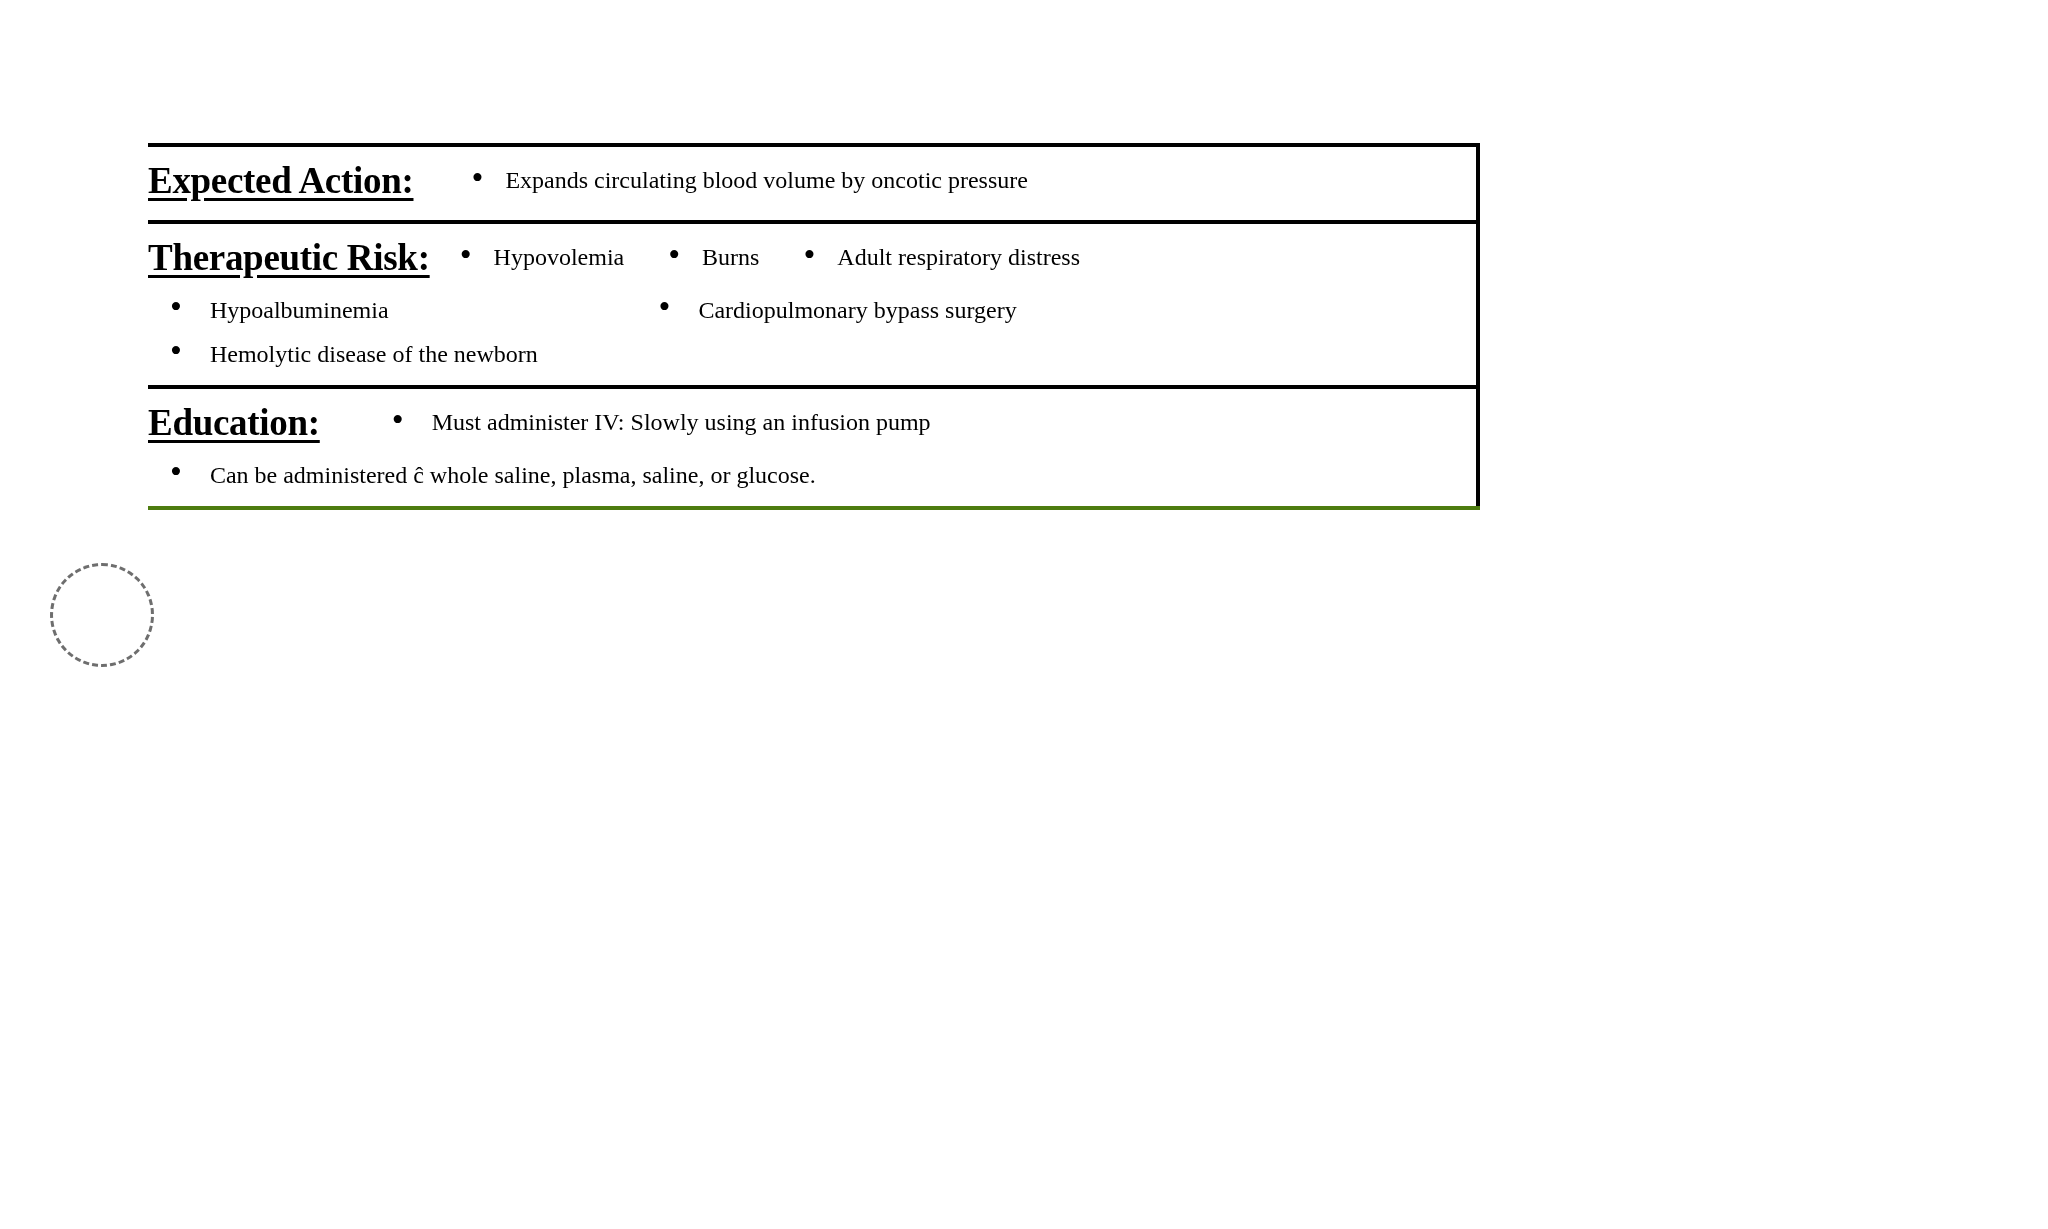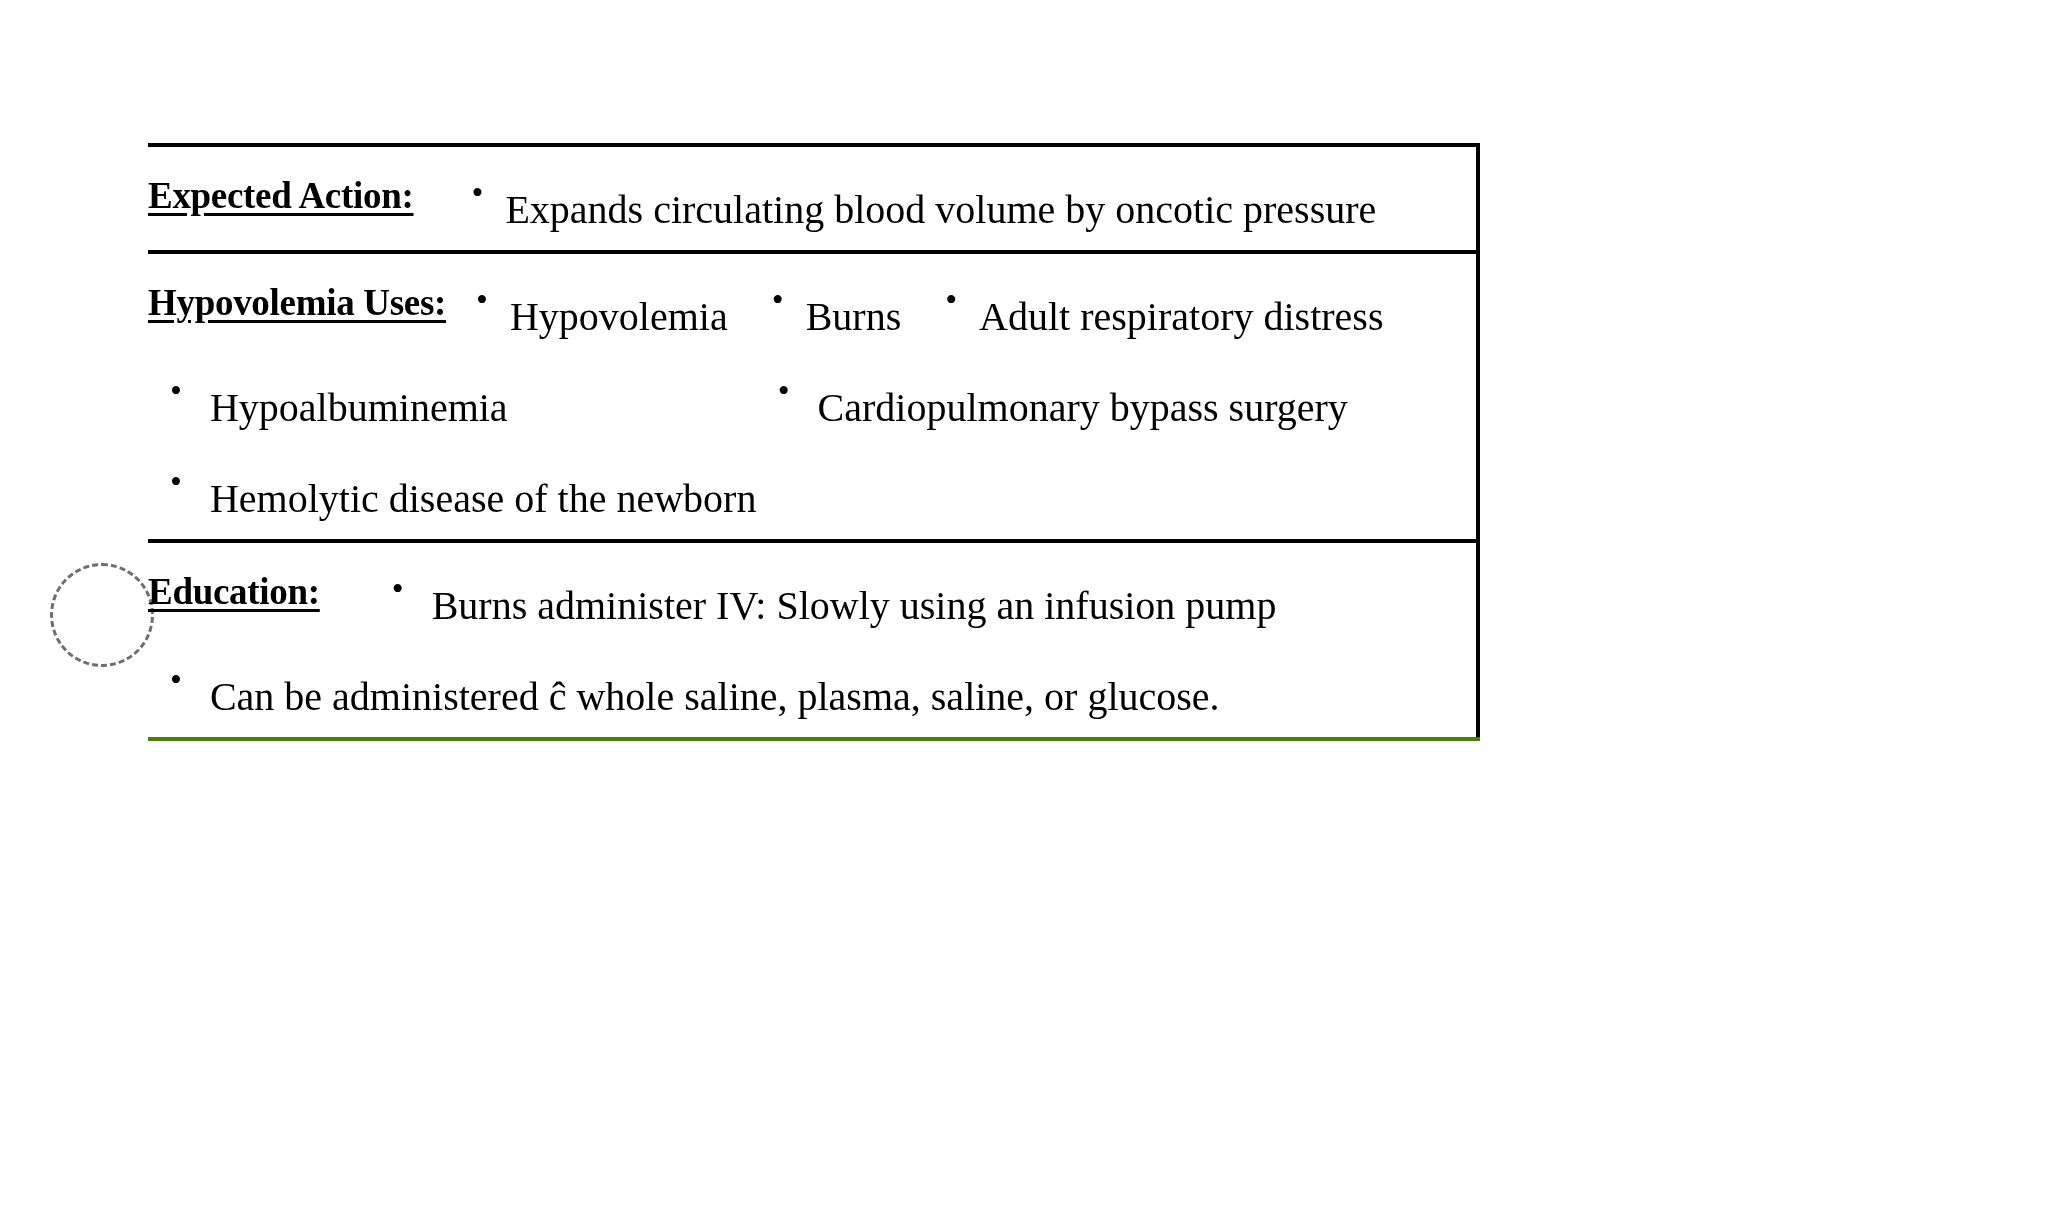--- a/index.html
+++ b/index.html
@@ -80,24 +80,23 @@
   .bullet {
     flex: 0 0 auto;
     font-size: 34px;
     line-height: 1;
     position: relative;
     top: -3px;
   }
 
   
   .body-text {
-    font-size: 40px;
+    font-size: 24px;
     line-height: 1.3;
     flex: 0 0 auto;
-    margin-top: 29px;
   }
 
   
   .gap-sm  { flex: 0 0 22px; }
   .gap-md  { flex: 0 0 30px; }
   .gap-lg  { flex: 0 0 44px; }
   .gap-xl  { flex: 0 0 58px; }
   .gap-xxl { flex: 0 0 72px; }
 
   .indent-bullet { flex: 0 0 22px; }
@@ -120,21 +119,21 @@
           <span class="bullet">•</span>
           <span class="gap-sm"></span>
           <span class="body-text">Expands circulating blood volume by oncotic pressure</span>
         </div>
       </td>
     </tr>
 
     <tr>
       <td class="cell">
         <div class="line first">
-          <span class="row-label">Hypovolemia Uses:</span>
+          <span class="row-label">Therapeutic Risk:</span>
           <span class="gap-md"></span>
           <span class="bullet">•</span>
           <span class="gap-sm"></span>
           <span class="body-text">Hypovolemia</span>
           <span class="gap-lg"></span>
           <span class="bullet">•</span>
           <span class="gap-sm"></span>
           <span class="body-text">Burns</span>
           <span class="gap-lg"></span>
           <span class="bullet">•</span>
@@ -164,21 +163,21 @@
 
 
 
     <tr class="last-row">
       <td class="cell">
         <div class="line first">
           <span class="row-label">Education:</span>
           <span class="gap-xxl"></span>
           <span class="bullet">•</span>
           <span class="indent-sub"></span>
-          <span class="body-text">Burns administer IV: Slowly using an infusion pump</span>
+          <span class="body-text">Must administer IV: Slowly using an infusion pump</span>
         </div>
 
         <div class="line cont pad-bottom">
           <span class="indent-bullet"></span>
           <span class="bullet">•</span>
           <span class="indent-sub"></span>
           <span class="body-text">Can be administered ĉ whole saline, plasma, saline, or glucose.</span>
         </div>
       </td>
     </tr>

